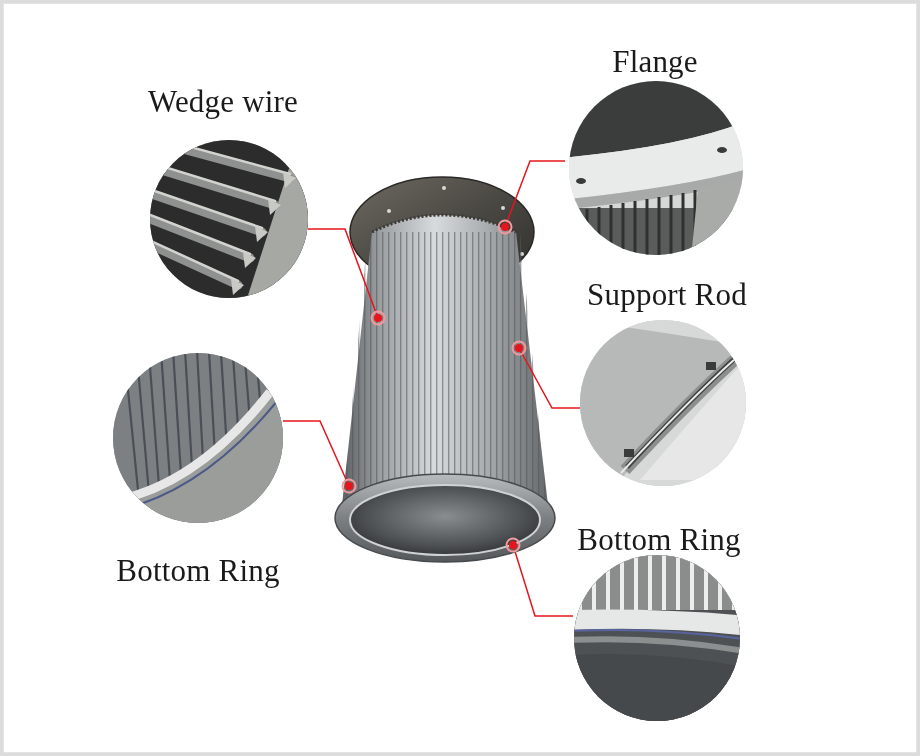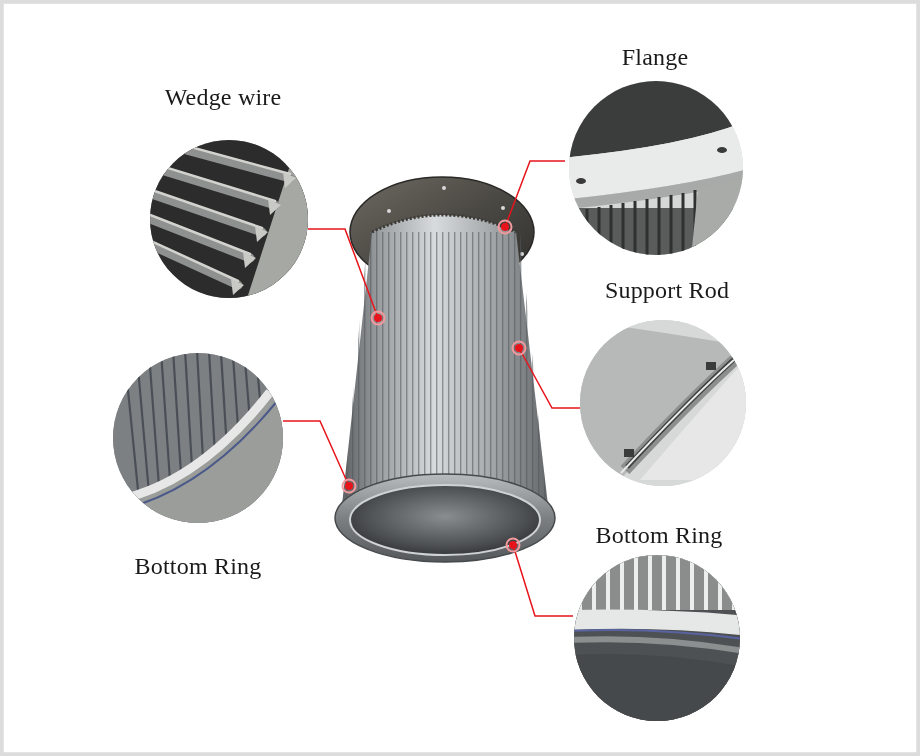--- a/index.html
+++ b/index.html
@@ -1,18 +1,18 @@
 <!DOCTYPE html>
 <html><head>
   <meta charset="utf-8">
   <style>
     html, body { margin: 0; padding: 0; background: #dcdcdc; }
     body { width: 920px; height: 756px; position: relative; overflow: hidden; font-family: "Liberation Serif", "DejaVu Serif", serif; }
     .frame { position: absolute; left: 3px; top: 3px; width: 912px; height: 748px; background: #ffffff; border: 1px solid #e4e4e4; }
-    .label { position: absolute; font-size: 24px; color: #1a1a1a; white-space: nowrap; transform: translateX(-50%); letter-spacing: 0.2px; }
+    .label { position: absolute; font-size: 31px; color: #1a1a1a; white-space: nowrap; transform: translateX(-50%); letter-spacing: 0.2px; }
     svg.diagram { position: absolute; left: 0; top: 0; }
   </style>
 </head>
 <body>
 
 <div class="frame"></div>
 
 <svg class="diagram" width="920" height="756" viewBox="0 0 920 756">
   <defs>
     <linearGradient id="cylBody" x1="0" x2="1" y1="0" y2="0">

